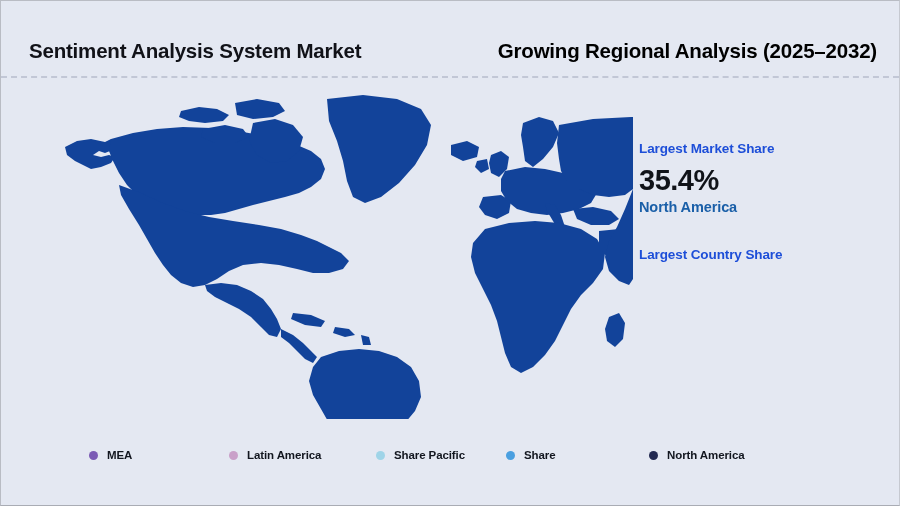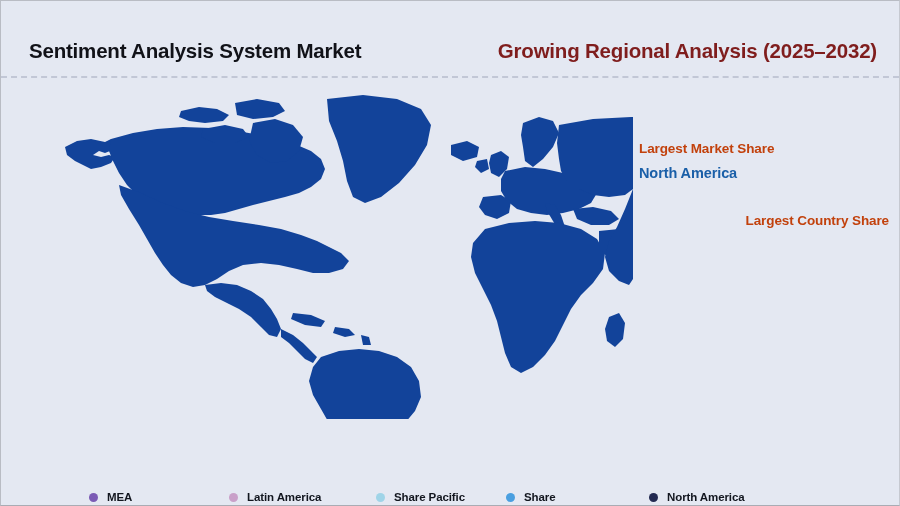--- a/index.html
+++ b/index.html
@@ -43,21 +43,21 @@
     color: #111218;
     letter-spacing: -0.2px;
     white-space: nowrap;
   }
   .title-right {
     position: absolute;
     right: 22px;
     top: 38px;
     font-size: 20.5px;
     font-weight: bold;
-    color: #7f1d1d;
+    color: #000000;
     letter-spacing: -0.2px;
     white-space: nowrap;
   }
   .header-divider {
     position: absolute;
     left: 0;
     top: 75px;
     width: 100%;
     height: 0;
     border-top: 2px dashed #c2c7d6;
@@ -78,25 +78,25 @@
   }
 
   
   .stats {
     position: absolute;
     left: 638px;
     top: 140px;
     width: 250px;
   }
   .stat-block { margin-bottom: 32px; }
-  .stat-block:last-child { margin-bottom: 4px; text-align: right; }
+  .stat-block:last-child { margin-bottom: 4px; }
   .stat-label {
     font-size: 13.5px;
     font-weight: bold;
-    color: #c2410c;
+    color: #1d4ed8;
     letter-spacing: -0.1px;
     margin-bottom: 9px;
     white-space: nowrap;
   }
   .stat-value {
     font-size: 29px;
     font-weight: bold;
     color: #101319;
     line-height: 1.05;
     letter-spacing: -0.5px;
@@ -117,21 +117,20 @@
     top: 448px;
     width: 700px;
     height: 22px;
   }
   .legend-item {
     position: absolute;
     display: flex;
     align-items: center;
     gap: 9px;
     white-space: nowrap;
-    margin-top: 42px;
   }
   .legend-marker {
     width: 9px;
     height: 9px;
     border-radius: 50%;
     flex: 0 0 auto;
   }
   .legend-text {
     font-size: 11.5px;
     font-weight: bold;
@@ -202,20 +201,21 @@
 
         <path d="M580,100 L580,190 L576,196 L566,192 L556,182 L552,168 L556,152 L564,138 L572,120 Z"></path>
       </g>
     </svg>
   </div>
 
   <div class="stats">
 
     <div class="stat-block">
       <div class="stat-label">Largest Market Share</div>
+      <div class="stat-value">35.4%</div>
       <div class="stat-region">North America</div>
     </div>
 
     <div class="stat-block">
       <div class="stat-label">Largest Country Share</div>
     </div>
 
   </div>
 
   <div class="legend">

